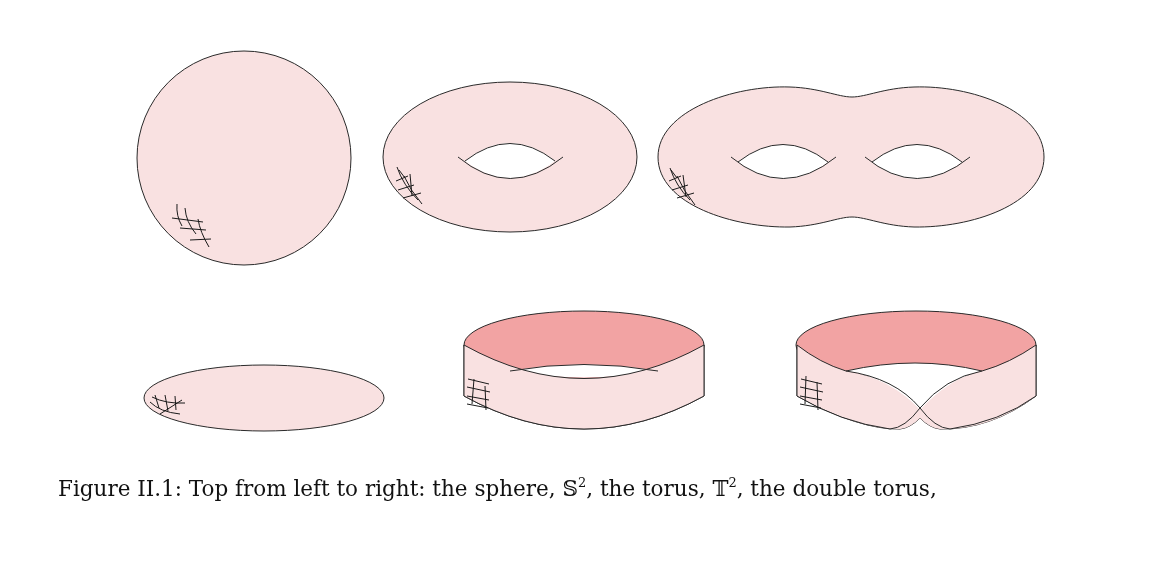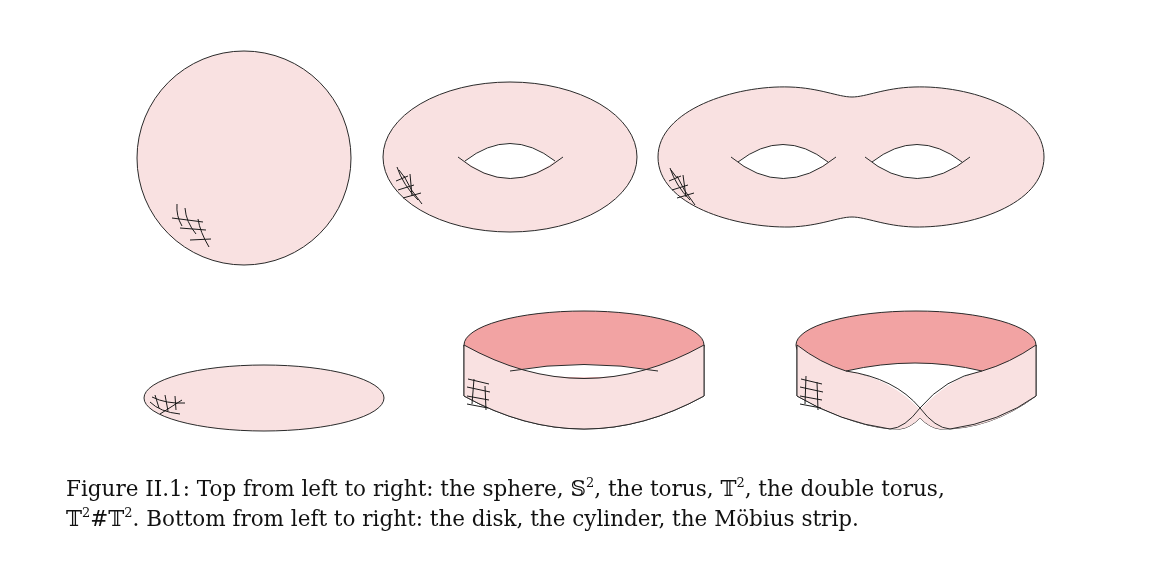--- a/index.html
+++ b/index.html
@@ -2,21 +2,21 @@
 <html><head>
   <meta charset="utf-8">
   <style>
     html, body { margin: 0; padding: 0; background: #ffffff; }
     body { width: 1154px; height: 570px; position: relative; overflow: hidden; }
     #figure { position: absolute; left: 0; top: 0; width: 1154px; height: 450px; }
     .caption {
       position: absolute; left: 58px; top: 474px; width: 1060px;
       font-family: "DejaVu Serif", "Liberation Serif", serif;
       font-size: 21.5px; line-height: 30px; color: #111;
-      text-align: justify; text-align-last: left; margin-left: 8px;
+      text-align: justify; text-align-last: left;
     }
     .caption sup { font-size: 13px; vertical-align: 9px; line-height: 0; }
     .line { display: block; white-space: nowrap; }
     .surface { fill: #f9e1e1; stroke: #2a2a2a; stroke-width: 1; }
     .inner { fill: #f2a3a3; stroke: #2a2a2a; stroke-width: 1; }
     .hole { fill: #ffffff; stroke: none; }
     .edge { fill: none; stroke: #2a2a2a; stroke-width: 1; }
     .grid { fill: none; stroke: #1a1a1a; stroke-width: 1; }
   </style>
 </head>
@@ -130,14 +130,13 @@
       <path d="M800 396 L822 400"></path>
       <path d="M806 376 L805 404"></path>
       <path d="M817 382 L818 410"></path>
       <path d="M800 404 L821 408"></path>
     </g>
   </g>
 </svg>
 
 <div class="caption">
   <span class="line"><span>Figure II.1:  Top from left to right:  the sphere, </span><span>𝕊</span><sup>2</sup><span>, the torus, </span><span>𝕋</span><sup>2</sup><span>, the double torus,</span></span>
-  <span class="line"><span>𝕋</span><sup>2</sup><span>#</span><span>𝕋</span><sup>2</sup><span>.  Bottom from left to right:  the disk, the cylinder, the Möbius strip.</span></span>
 </div>
 
 </body></html>

